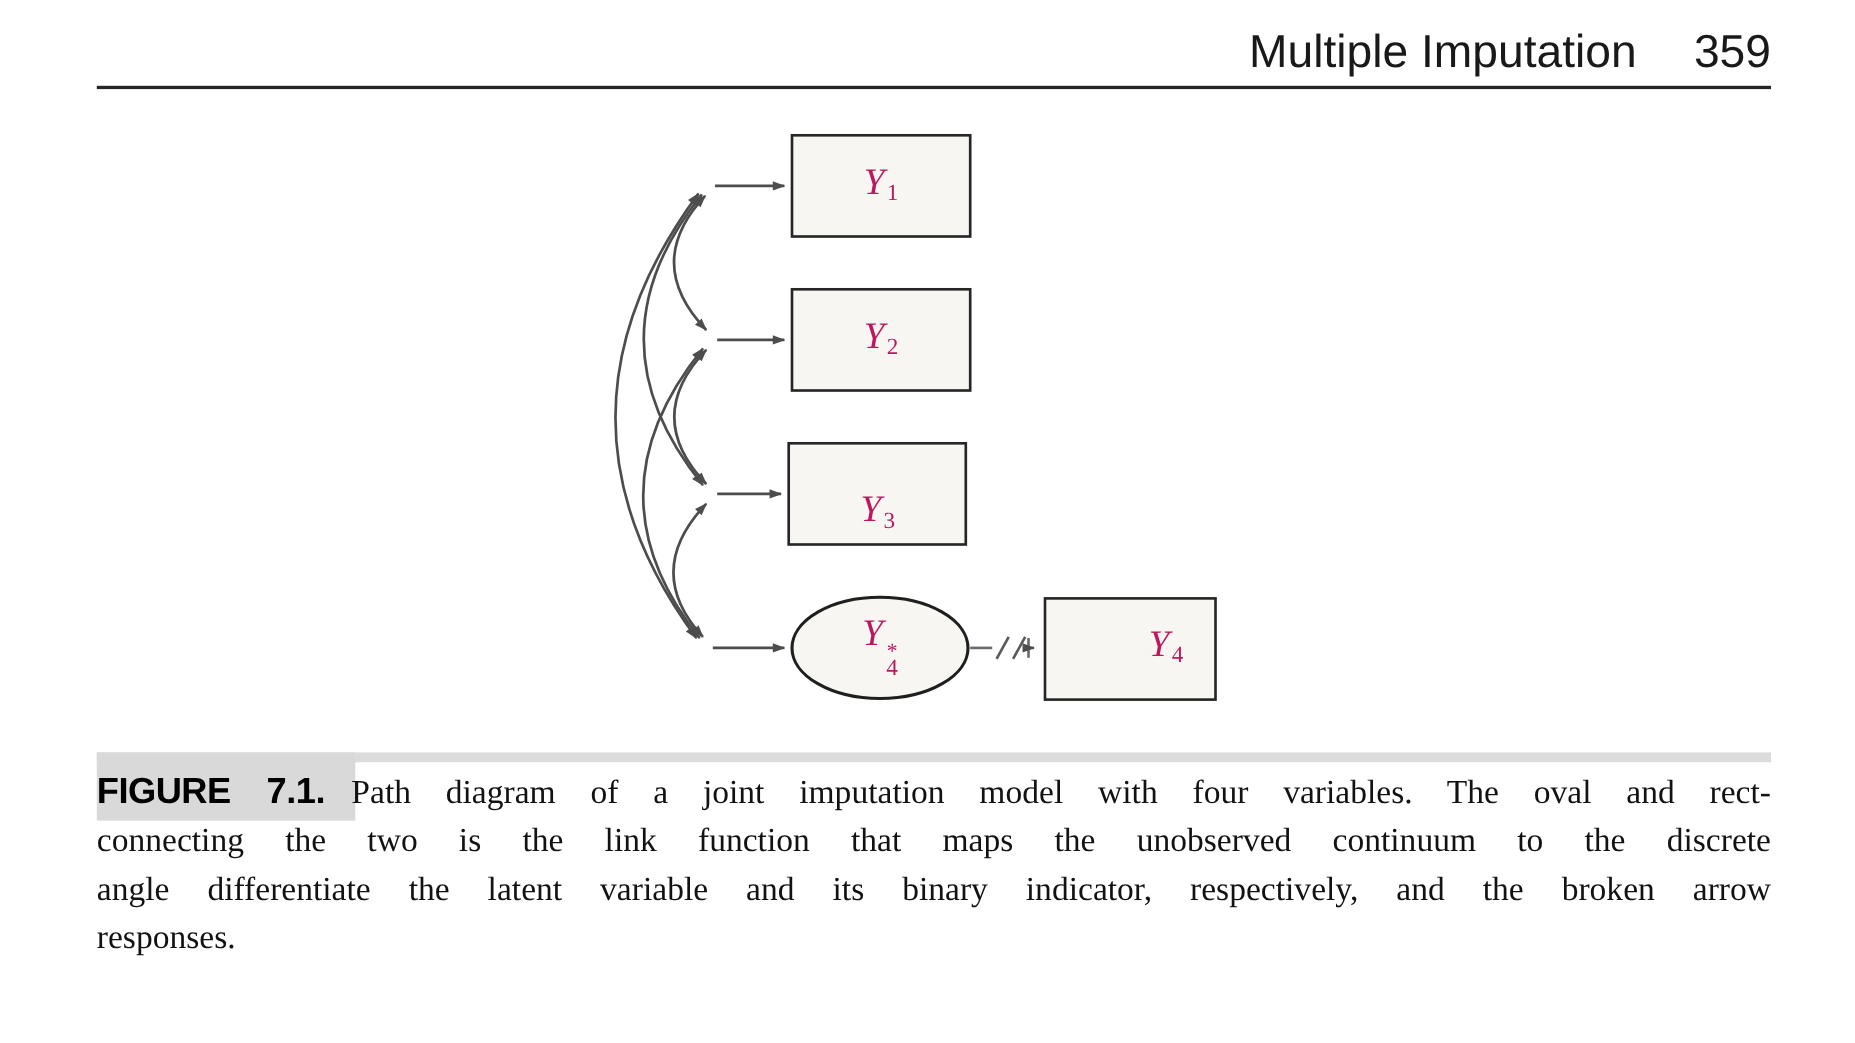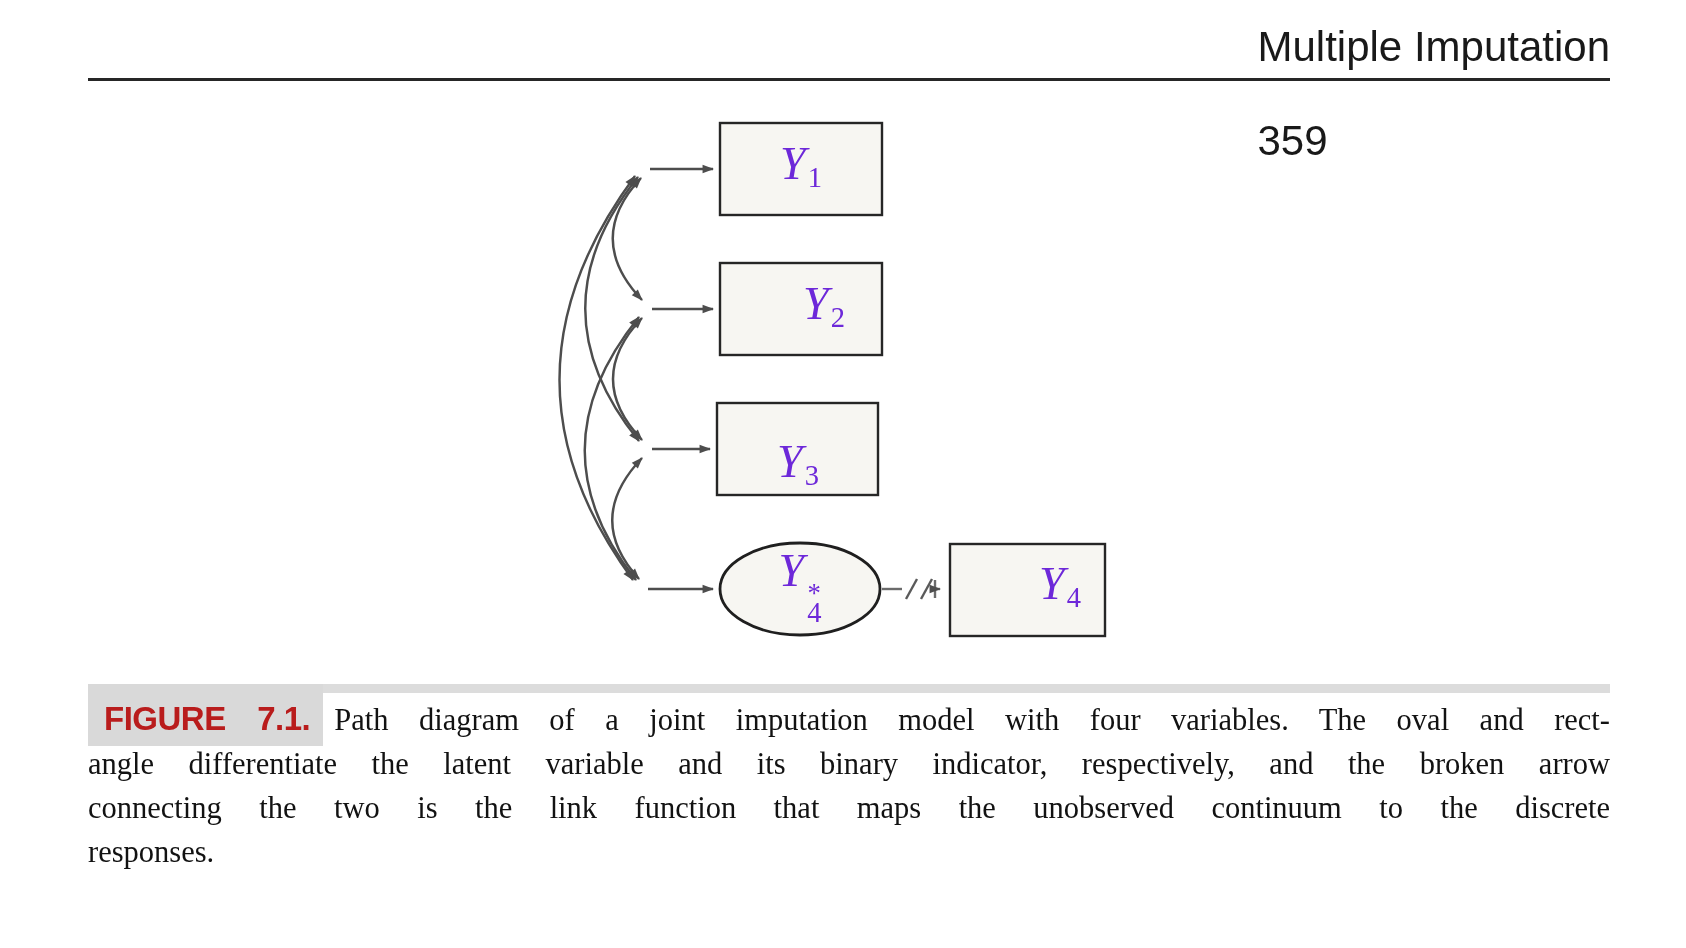--- a/index.html
+++ b/index.html
@@ -3,30 +3,30 @@
 <meta charset="utf-8">
 <style>
   html,body{margin:0;padding:0;}
   body{
     width:1686px;height:948px;position:relative;background:#ffffff;
     font-family:"Liberation Serif",serif;color:#141414;overflow:hidden;
   }
   
   .running-header{
     position:absolute;top:26px;right:76px;display:flex;align-items:baseline;gap:52px;
-    font-family:"Liberation Sans",sans-serif;font-size:42px;line-height:1;color:#191919;flex-direction:column;
+    font-family:"Liberation Sans",sans-serif;font-size:42px;line-height:1;color:#191919;
   }
   .header-rule{
     position:absolute;left:88px;top:78px;width:1522px;height:3px;background:#262626;
   }
   
   .diagram-svg{position:absolute;left:540px;top:100px;width:580px;height:560px;}
   .nlabel{
     position:absolute;transform:translate(-50%,-54%);white-space:nowrap;
-    font-family:"Liberation Serif",serif;font-size:46px;font-style:italic;color:#6d28d9;
+    font-family:"Liberation Serif",serif;font-size:34px;font-style:italic;color:#be185d;
     line-height:1;
   }
   .ysub{font-size:0.62em;font-style:normal;vertical-align:-0.28em;margin-left:2px;}
   .ystack{
     display:inline-flex;flex-direction:column;align-items:center;line-height:0.72;
     font-style:normal;vertical-align:-0.34em;margin-left:3px;
   }
   .ysup{font-size:0.58em;}
   .ysubd{font-size:0.62em;}
   
@@ -34,21 +34,21 @@
     position:absolute;left:88px;top:684px;width:1522px;
     font-size:30.5px;line-height:44px;color:#121212;
   }
   .caption-strip{position:absolute;left:0;top:0;width:100%;height:9px;background:#dcdcdc;}
   .figlabel-bg{position:absolute;left:0;top:0;width:235px;height:62px;background:#d9d9d9;}
   .caption-text{position:relative;padding-top:13px;}
   .cap-line{text-align:justify;text-align-last:justify;}
   .cap-line.last{text-align:center;text-align-last:left;}
   .figlabel{
     font-family:"Liberation Sans",sans-serif;font-weight:bold;font-size:33px;
-    letter-spacing:-0.5px;color:#b91c1c;padding-left:16px;margin-right:24px;
+    letter-spacing:-0.5px;color:#000000;margin-right:24px;
   }
 </style>
 </head>
 <body>
 
 <div class="running-header">
   <span>Multiple Imputation</span>
   <span>359</span>
 </div>
 <div class="header-rule"></div>
@@ -89,38 +89,38 @@
     <rect x="180" y="163" width="162" height="92"></rect>
     <rect x="177" y="303" width="161" height="92"></rect>
     <ellipse cx="260" cy="489" rx="80" ry="46" stroke="#1f1f1f" stroke-width="2.8"></ellipse>
     <rect x="410" y="444" width="155" height="92"></rect>
   </g>
 </svg>
 
 <div class="nlabel" style="left:801px;top:169px;">
   <span>Y</span><span class="ysub">1</span>
 </div>
-<div class="nlabel" style="left:824px;top:309px;">
+<div class="nlabel" style="left:801px;top:309px;">
   <span>Y</span><span class="ysub">2</span>
 </div>
 <div class="nlabel" style="left:798px;top:467px;">
   <span>Y</span><span class="ysub">3</span>
 </div>
 <div class="nlabel" style="left:800px;top:589px;">
   <span>Y</span><span class="ystack">
       <span class="ysup">*</span>
       <span class="ysubd">4</span>
     </span>
 </div>
 <div class="nlabel" style="left:1060px;top:589px;">
   <span>Y</span><span class="ysub">4</span>
 </div>
 
 <div class="caption">
   <div class="caption-strip"></div>
   <div class="figlabel-bg"></div>
   <div class="caption-text">
     <div class="cap-line"><span class="figlabel">FIGURE 7.1.</span><span>Path diagram of a joint imputation model with four variables. The oval and rect-</span></div>
+    <div class="cap-line">connecting the two is the link function that maps the unobserved continuum to the discrete</div>
     <div class="cap-line">angle differentiate the latent variable and its binary indicator, respectively, and the broken arrow</div>
-    <div class="cap-line">connecting the two is the link function that maps the unobserved continuum to the discrete</div>
     <div class="cap-line last">responses.</div>
   </div>
 </div>
 
 </body></html>

